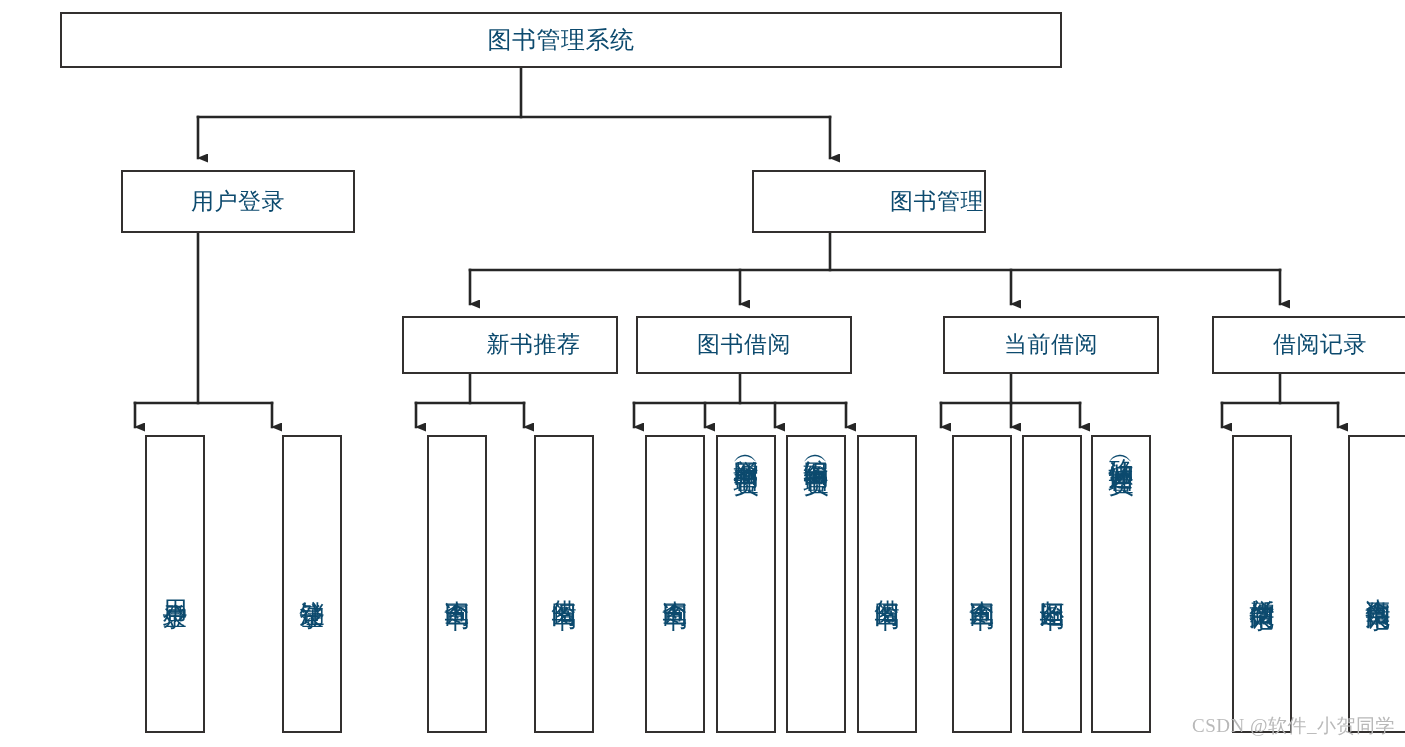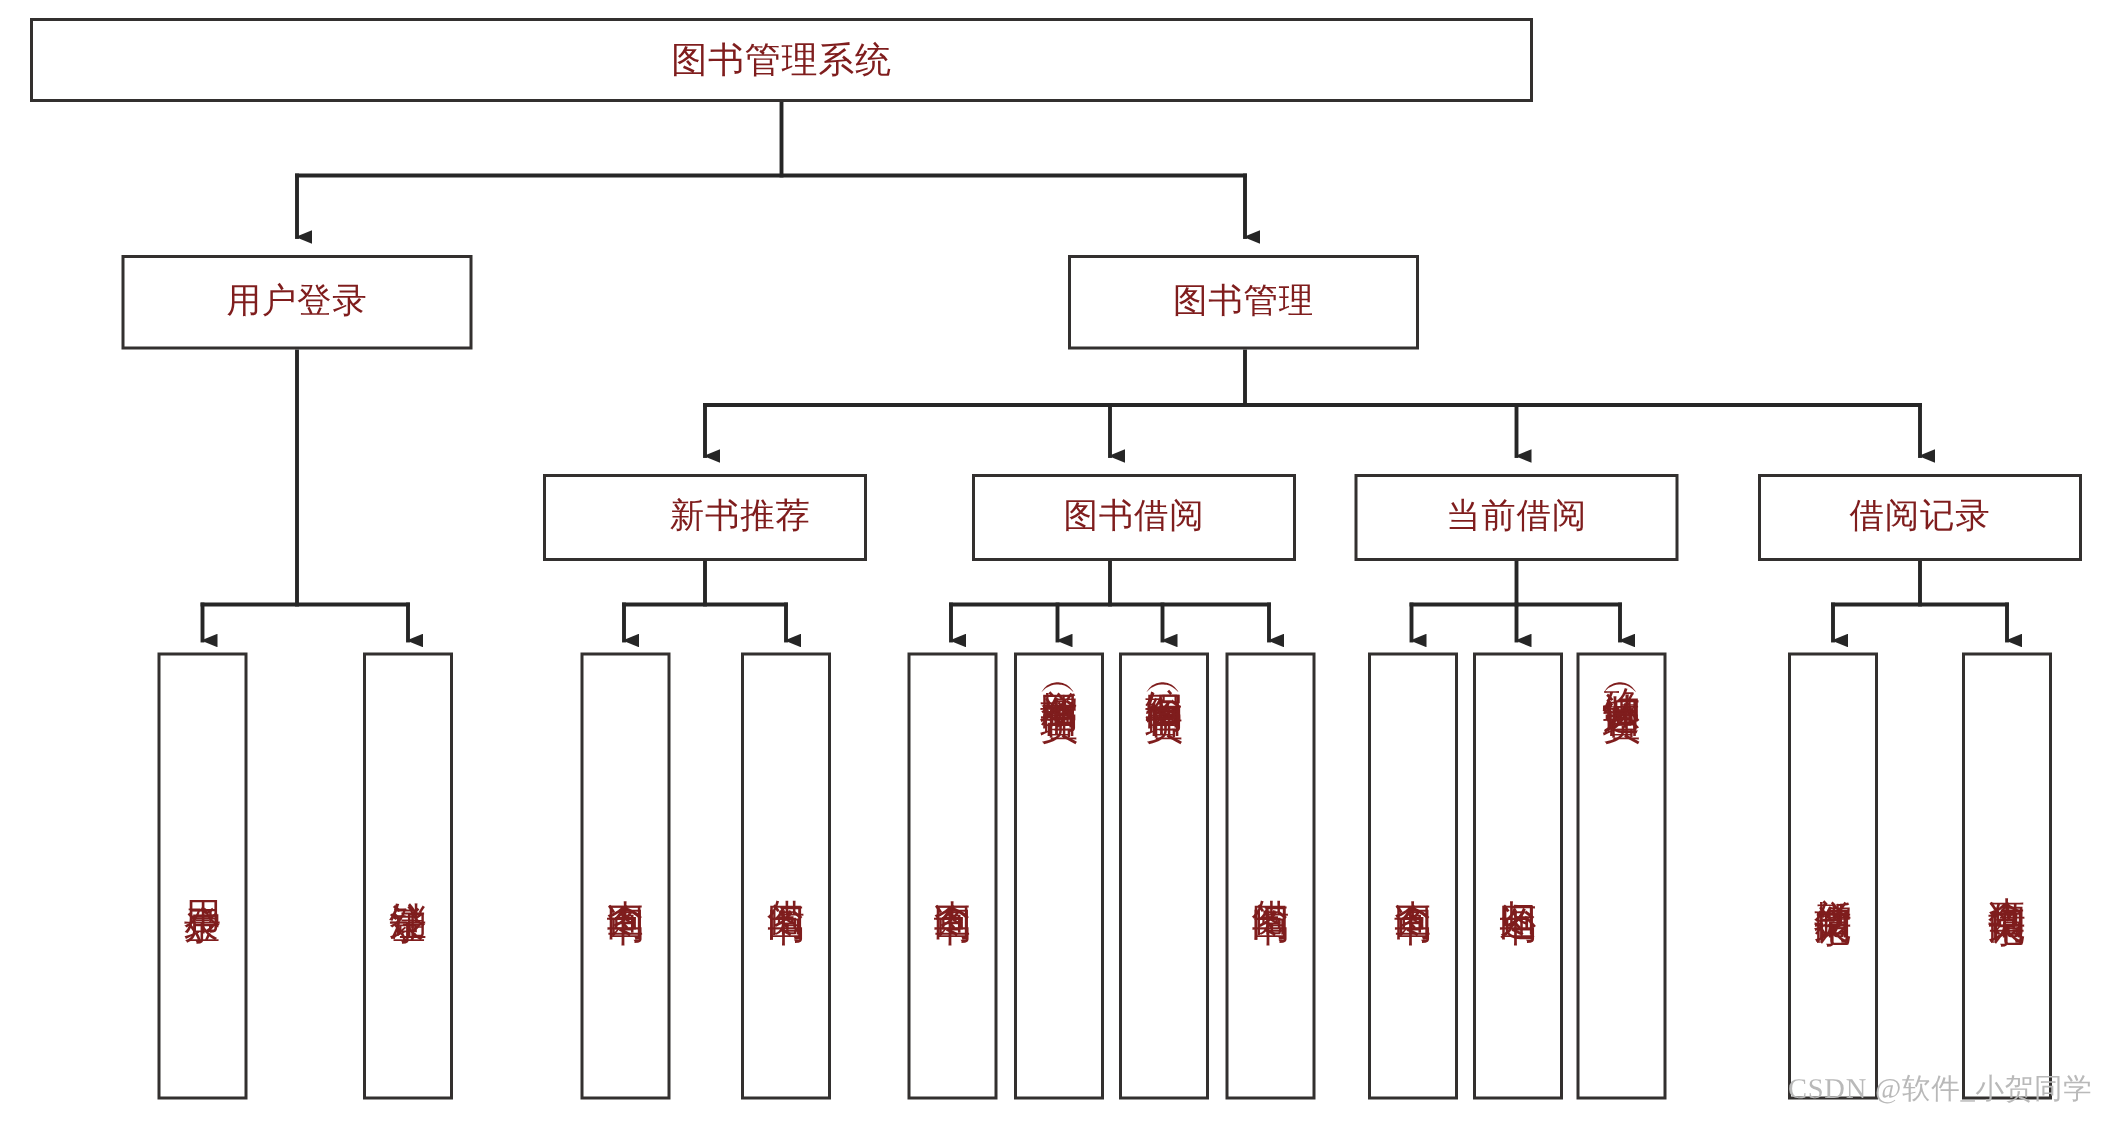--- a/index.html
+++ b/index.html
@@ -27,21 +27,22 @@
     pointer-events: none;
   }
   .node {
     position: absolute;
     box-sizing: border-box;
     border: 2px solid #33302f;
     background: #ffffff;
     display: flex;
     align-items: center;
     justify-content: center;
-    color: #7f1d1d;
+    color: #0c4a6e;
+    margin-left: 40px;
   }
   .node .lbl {
     display: block;
     text-align: center;
     line-height: 1.18;
     letter-spacing: 0.5px;
   }
   
   .node.horiz .lbl {
     font-size: 23px;
@@ -132,28 +133,28 @@
     </g>
   </svg>
 
   <div class="node horiz root" style="left:20px; top:12px; width:1002px; height:56px;">
     <span class="lbl">图书管理系统</span>
   </div>
 
   <div class="node horiz" style="left:81px; top:170px; width:234px; height:63px;">
     <span class="lbl">用户登录</span>
   </div>
-  <div class="node horiz" style="left:712px; top:170px; width:234px; height:63px;">
+  <div class="node horiz" style="left:712px; top:170px; width:234px; height:63px;justify-content:flex-end;">
     <span class="lbl">图书管理</span>
   </div>
 
   <div class="node horiz" style="left:362px; top:316px; width:216px; height:58px;padding-left:47px;">
     <span class="lbl">新书推荐</span>
   </div>
-  <div class="node horiz" style="left:648px; top:316px; width:216px; height:58px;">
+  <div class="node horiz" style="left:596px; top:316px; width:216px; height:58px;">
     <span class="lbl">图书借阅</span>
   </div>
   <div class="node horiz" style="left:903px; top:316px; width:216px; height:58px;">
     <span class="lbl">当前借阅</span>
   </div>
   <div class="node horiz" style="left:1172px; top:316px; width:216px; height:58px;">
     <span class="lbl">借阅记录</span>
   </div>
 
   <div class="node vert center-v" style="left:105px; top:435px; width:60px; height:298px;">

